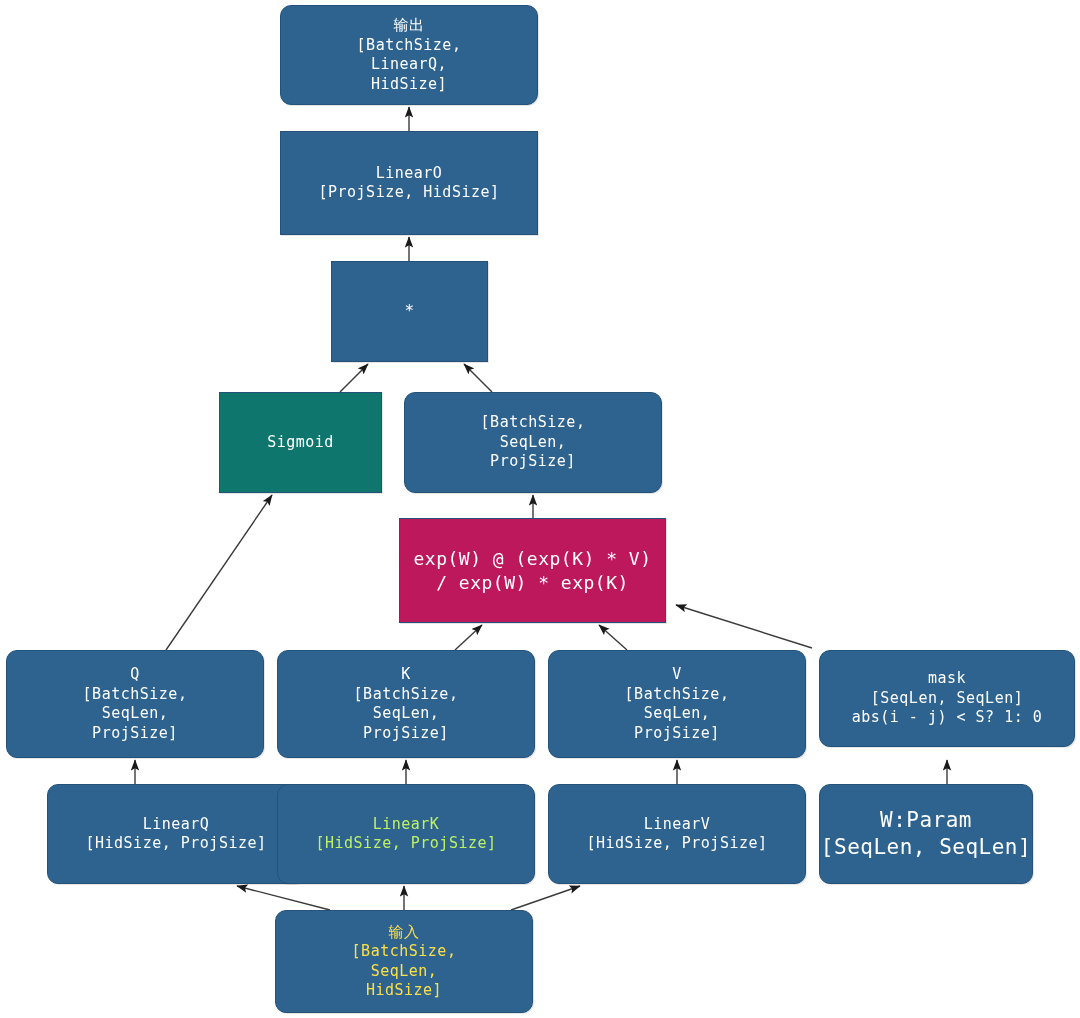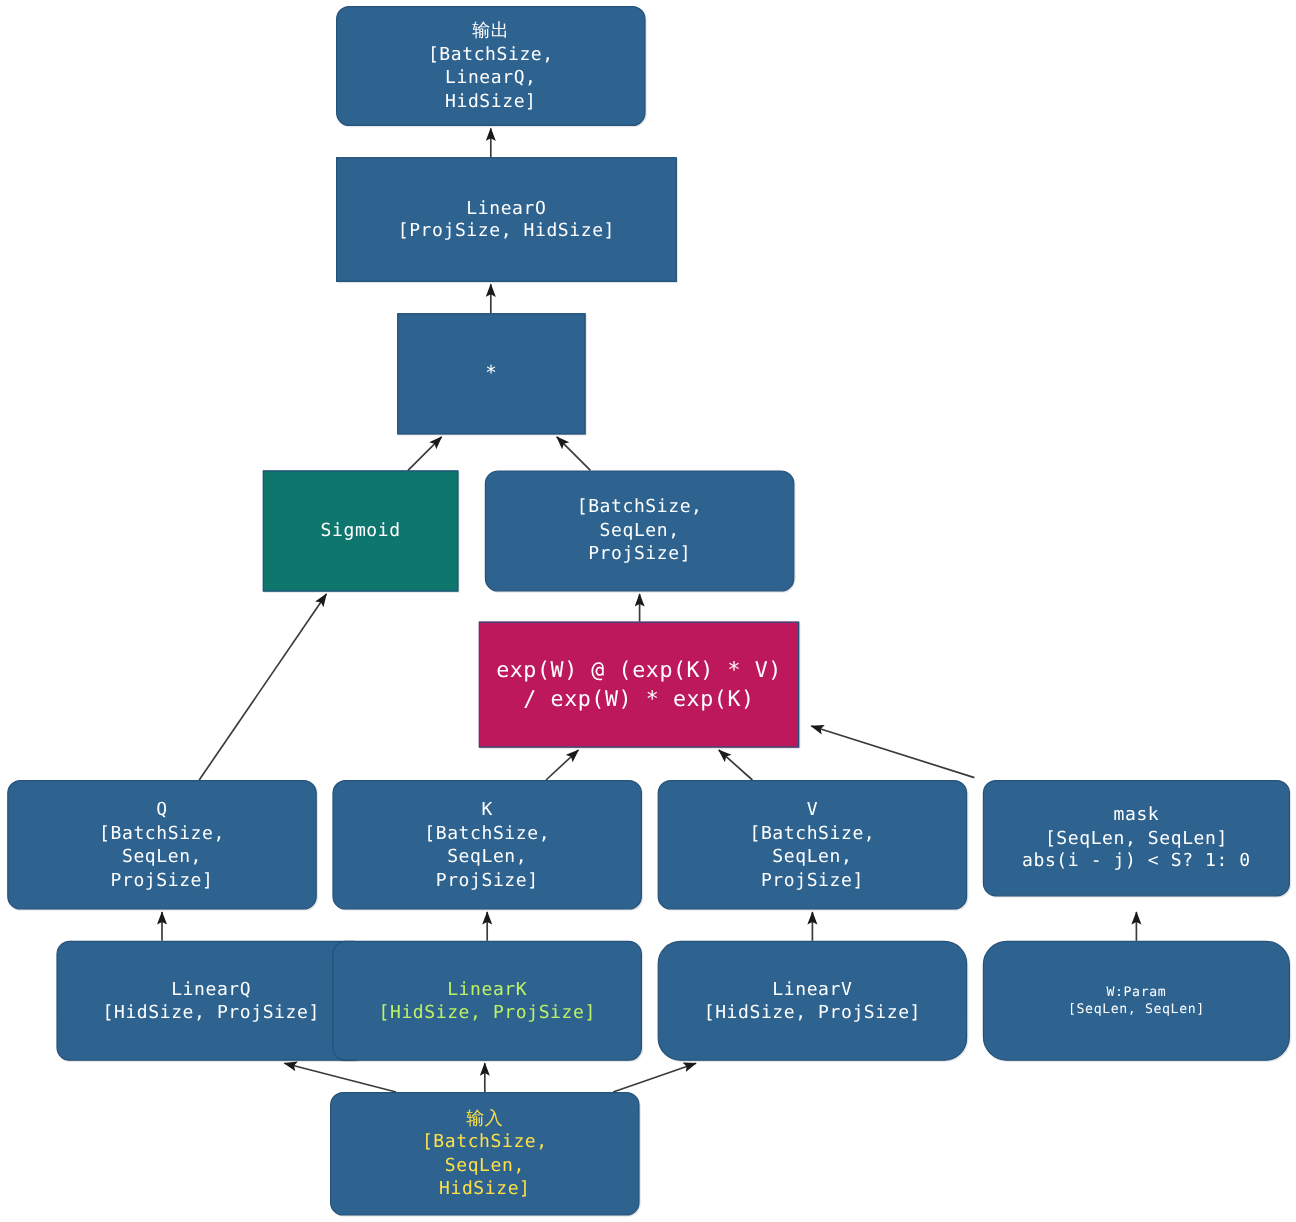--- a/index.html
+++ b/index.html
@@ -78,21 +78,21 @@
         <line x1="330" y1="910" x2="237" y2="886" class="edge-path" stroke="#3a3a3a" marker-end="url(#arrowhead)"></line>
         <line x1="404" y1="910" x2="404" y2="886" class="edge-path" stroke="#3a3a3a" marker-end="url(#arrowhead)"></line>
         <line x1="511" y1="910" x2="580" y2="886" class="edge-path" stroke="#3a3a3a" marker-end="url(#arrowhead)"></line>
       </g>
   </svg>
   <div id="node-layer">
       <div class="node round" style="left: 280px; top: 5px; width: 258px; height: 100px; font-size: 15px; background: rgb(46, 99, 144); border-color: rgb(36, 82, 122); color: rgb(255, 255, 255);">输出
 [BatchSize,
 LinearQ,
 HidSize]</div>
-      <div class="node sharp" style="left: 280px; top: 131px; width: 284px; height: 104px; font-size: 15px; background: rgb(46, 99, 144); border-color: rgb(36, 82, 122); color: rgb(255, 255, 255);">LinearO
+      <div class="node sharp" style="left: 280px; top: 131px; width: 258px; height: 104px; font-size: 15px; background: rgb(46, 99, 144); border-color: rgb(36, 82, 122); color: rgb(255, 255, 255);">LinearO
 [ProjSize, HidSize]</div>
       <div class="node sharp" style="left: 331px; top: 261px; width: 157px; height: 101px; font-size: 16px; background: rgb(46, 99, 144); border-color: rgb(36, 82, 122); color: rgb(255, 255, 255);">*</div>
       <div class="node sharp" style="left: 219px; top: 392px; width: 163px; height: 101px; font-size: 15px; background: #0f766e; border-color: rgb(36, 82, 122); color: rgb(255, 255, 255);">Sigmoid</div>
       <div class="node round" style="left: 404px; top: 392px; width: 258px; height: 101px; font-size: 15px; background: rgb(46, 99, 144); border-color: rgb(36, 82, 122); color: rgb(255, 255, 255);">[BatchSize,
 SeqLen,
 ProjSize]</div>
       <div class="node sharp" style="left: 399px; top: 518px; width: 267px; height: 105px; font-size: 18px; background: #be185d; border-color: rgb(36, 82, 122); color: rgb(255, 255, 255);">exp(W) @ (exp(K) * V)
 / exp(W) * exp(K)</div>
       <div class="node round" style="left: 6px; top: 650px; width: 258px; height: 108px; font-size: 15px; background: rgb(46, 99, 144); border-color: rgb(36, 82, 122); color: rgb(255, 255, 255);">Q
 [BatchSize,
@@ -106,22 +106,22 @@
 [BatchSize,
 SeqLen,
 ProjSize]</div>
       <div class="node round" style="left: 819px; top: 650px; width: 256px; height: 97px; font-size: 15px; background: rgb(46, 99, 144); border-color: rgb(36, 82, 122); color: rgb(255, 255, 255);">mask
 [SeqLen, SeqLen]
 abs(i - j) &lt; S? 1: 0</div>
       <div class="node round" style="left: 6px; top: 784px; width: 258px; height: 100px; font-size: 15px; background: rgb(46, 99, 144); border-color: rgb(36, 82, 122); color: rgb(255, 255, 255); margin-left: 41px;">LinearQ
 [HidSize, ProjSize]</div>
       <div class="node round" style="left: 277px; top: 784px; width: 258px; height: 100px; font-size: 15px; background: rgb(46, 99, 144); border-color: rgb(36, 82, 122); color: #bef264;">LinearK
 [HidSize, ProjSize]</div>
-      <div class="node round" style="left: 548px; top: 784px; width: 258px; height: 100px; font-size: 15px; background: rgb(46, 99, 144); border-color: rgb(36, 82, 122); color: rgb(255, 255, 255); border-radius: 19px;">LinearV
+      <div class="node round" style="left: 548px; top: 784px; width: 258px; height: 100px; font-size: 15px; background: rgb(46, 99, 144); border-color: rgb(36, 82, 122); color: rgb(255, 255, 255);">LinearV
 [HidSize, ProjSize]</div>
-      <div class="node round" style="left: 819px; top: 784px; width: 256px; height: 100px; font-size: 11px; background: rgb(46, 99, 144); border-color: rgb(36, 82, 122); color: rgb(255, 255, 255); border-radius: 20px;">W:Param
+      <div class="node round" style="left: 819px; top: 784px; width: 214px; height: 100px; font-size: 21px; background: rgb(46, 99, 144); border-color: rgb(36, 82, 122); color: rgb(255, 255, 255);">W:Param
 [SeqLen, SeqLen]</div>
       <div class="node round" style="left: 275px; top: 910px; width: 258px; height: 103px; font-size: 15px; background: rgb(46, 99, 144); border-color: rgb(36, 82, 122); color: #fde047;">输入
 [BatchSize,
 SeqLen,
 HidSize]</div>
     </div>
 </div>
 
 </body></html>

